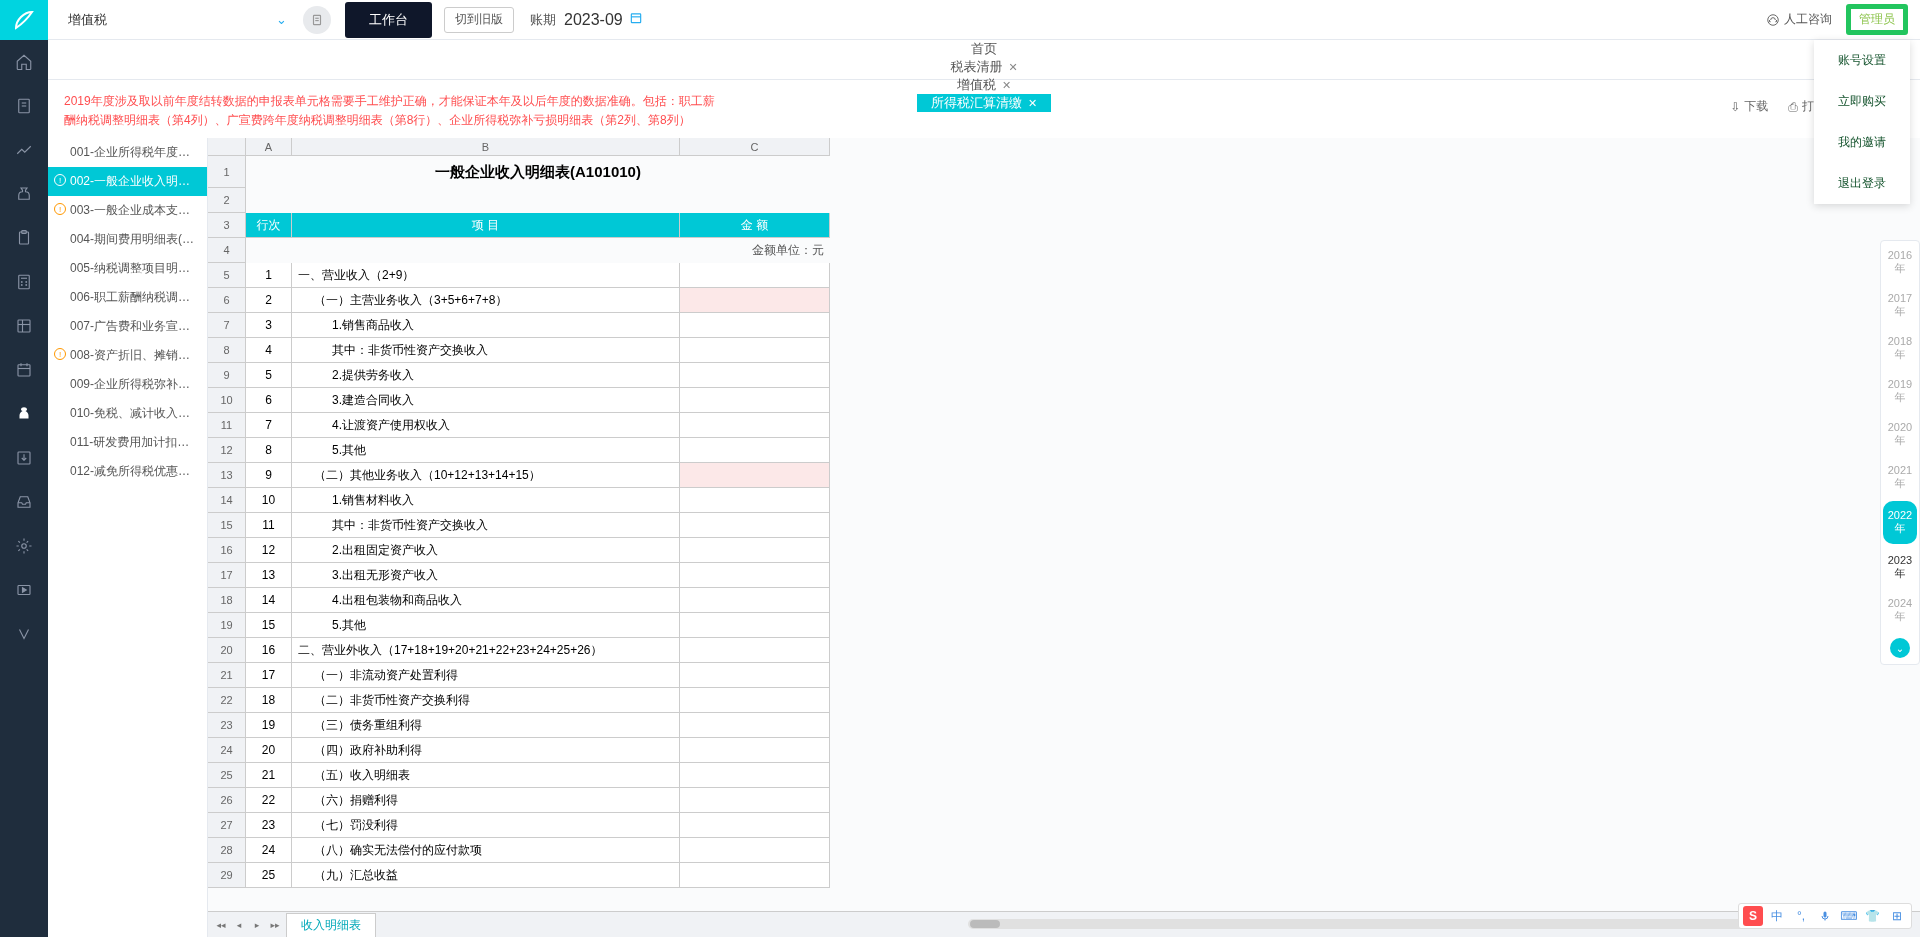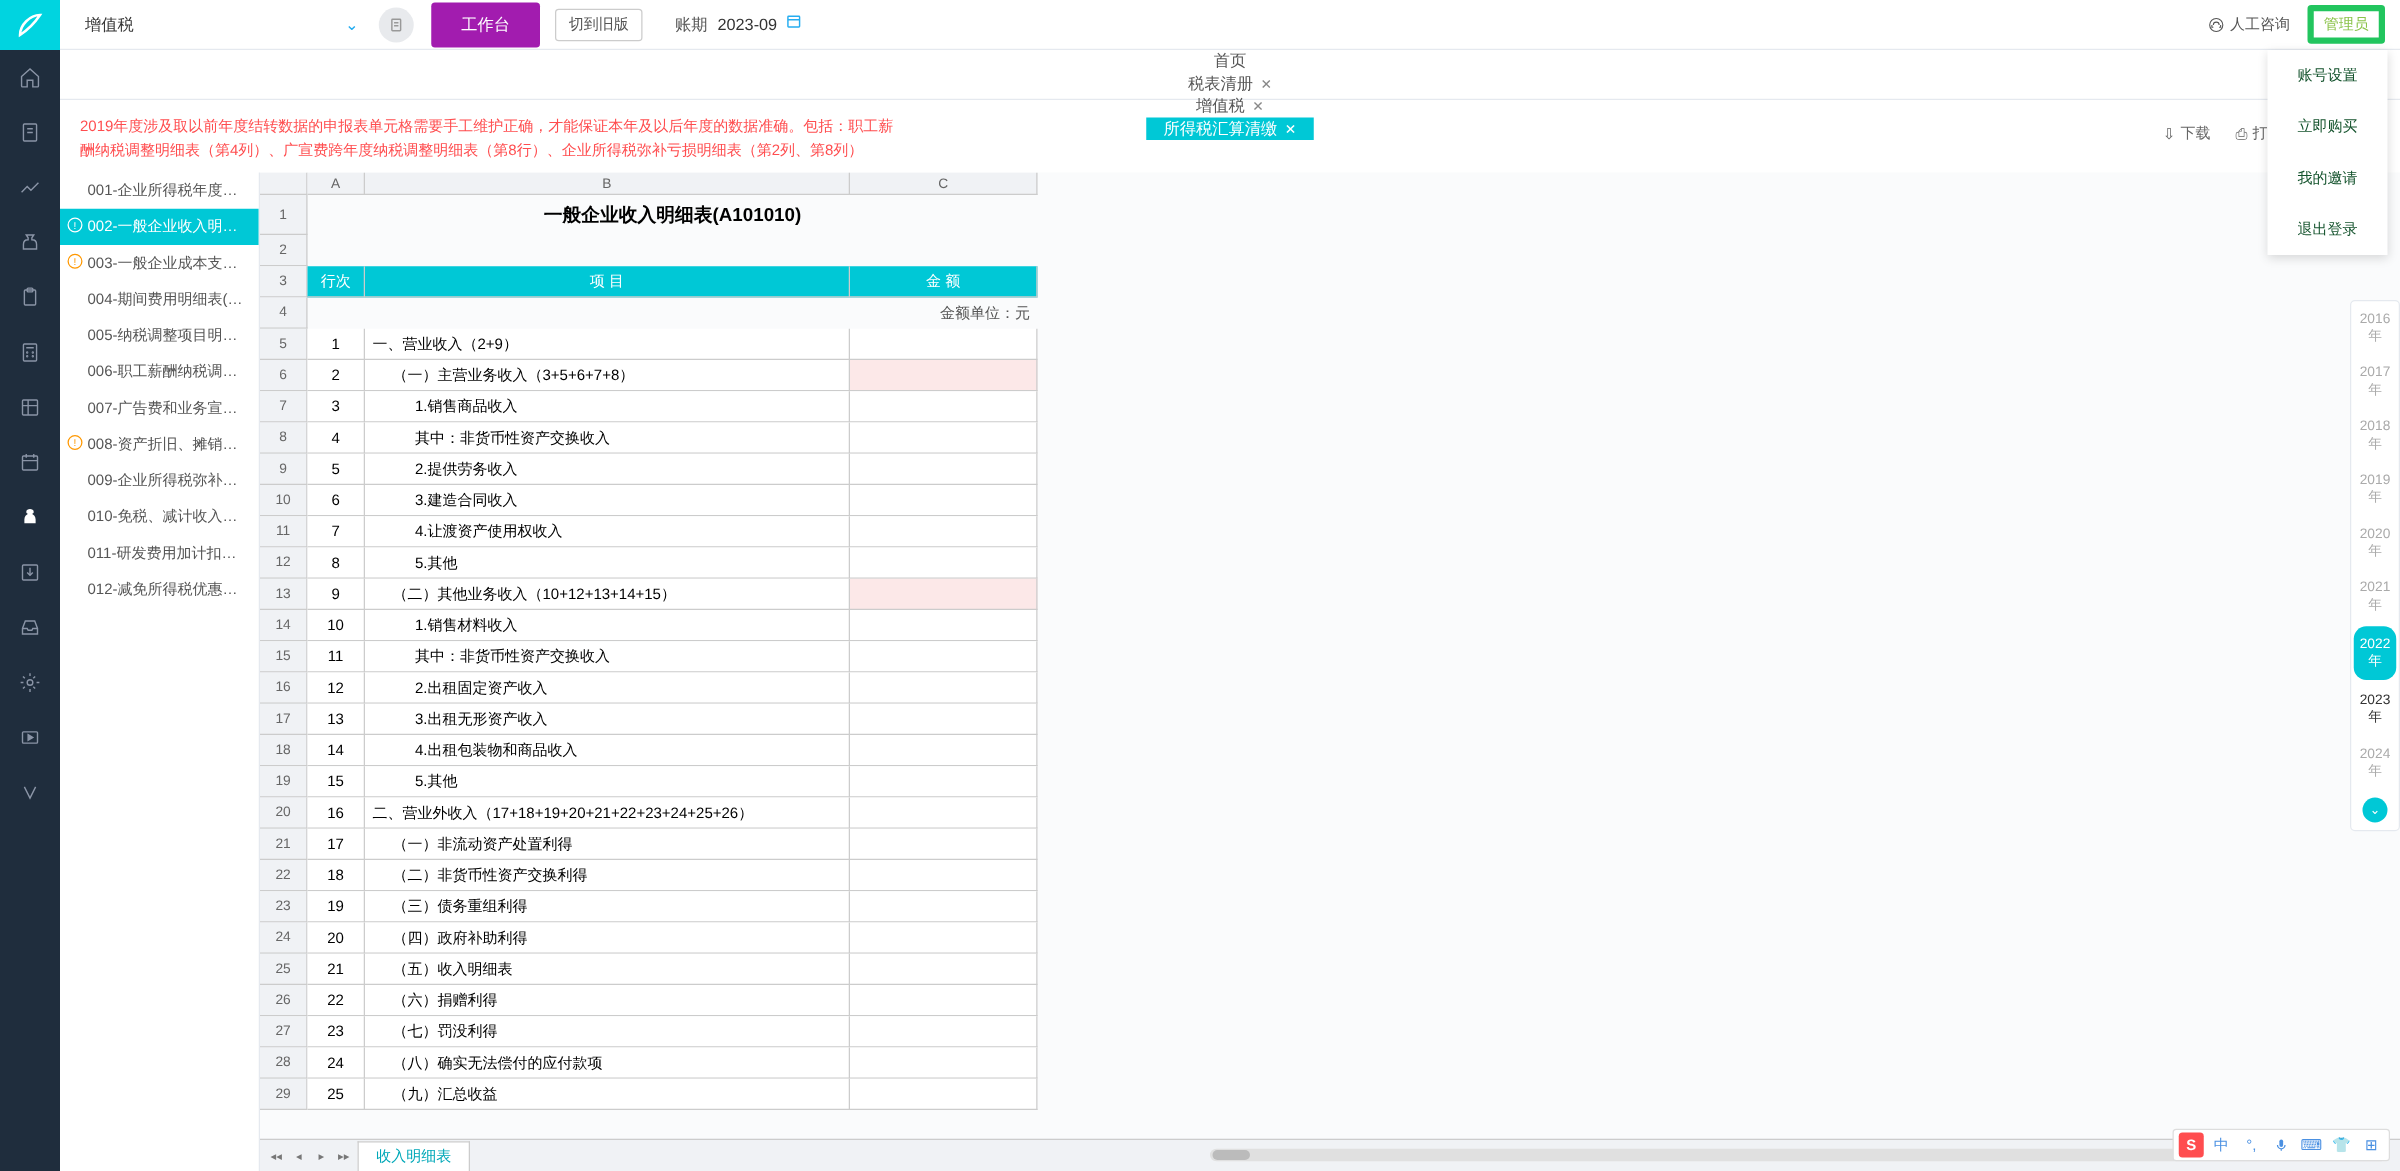--- a/index.html
+++ b/index.html
@@ -8,24 +8,24 @@
 .logo{width:48px;height:40px;background:#00d4e0;display:flex;align-items:center;justify-content:center;color:#fff;}
 .logo svg{width:24px;height:24px;}
 .nav-icon{width:48px;height:44px;display:flex;align-items:center;justify-content:center;color:#8a94a6;cursor:pointer;}
 .nav-icon svg{width:18px;height:18px;}
 .nav-icon.active{color:#fff;}
 .main{position:absolute;left:48px;top:0;right:0;height:937px;background:#fff;}
 .topbar{height:40px;display:flex;align-items:center;padding:0 12px;border-bottom:1px solid #e5e9ef;}
 .company-select{width:235px;height:28px;display:flex;align-items:center;justify-content:space-between;padding:0 8px;font-size:13px;color:#333;cursor:pointer;}
 .chevron-down{color:#26adf0;}
 .circ-icon{width:28px;height:28px;border-radius:50%;background:#e8eaed;margin:0 8px;display:flex;align-items:center;justify-content:center;color:#999;}
-.btn-primary{background:#a21caf;color:#fff;border:none;padding:0 24px;height:36px;border-radius:3px;font-size:13px;margin:0 6px;cursor:pointer;}
+.btn-primary{background:#0f172a;color:#fff;border:none;padding:0 24px;height:36px;border-radius:3px;font-size:13px;margin:0 6px;cursor:pointer;}
 .btn-outline{background:#fff;border:1px solid #ccc;padding:0 10px;height:26px;border-radius:3px;font-size:12px;color:#555;margin:0 6px;cursor:pointer;}
-.period-label{font-size:13px;color:#555;margin-left:20px;}
-.period-val{font-size:13px;color:#333;margin-left:8px;}
+.period-label{font-size:13px;color:#555;margin-left:10px;}
+.period-val{font-size:16px;color:#333;margin-left:8px;}
 .cal-icon{color:#26adf0;margin-left:6px;}
 .top-right{margin-left:auto;display:flex;align-items:center;gap:14px;}
 .top-link{font-size:12px;color:#555;display:flex;align-items:center;gap:4px;cursor:pointer;text-align:right;}
 .admin-btn{border:5px solid #22c55e;color:#8bc34a;padding:2px 8px;font-size:12px;border-radius:3px;cursor:pointer;}
 .tabs{height:40px;display:flex;align-items:center;padding:0 12px;border-bottom:1px solid #e5e9ef;flex-direction:column;}
 .tab{padding:0 14px;height:40px;display:flex;align-items:center;font-size:13px;color:#555;cursor:pointer;gap:6px;}
 .tab.active{background:#00c8d6;color:#fff;}
 .tab-close{font-size:11px;color:#888;}
 .tab.active .tab-close{color:#fff;}
 .content{position:absolute;left:0;top:80px;right:0;bottom:0;}

